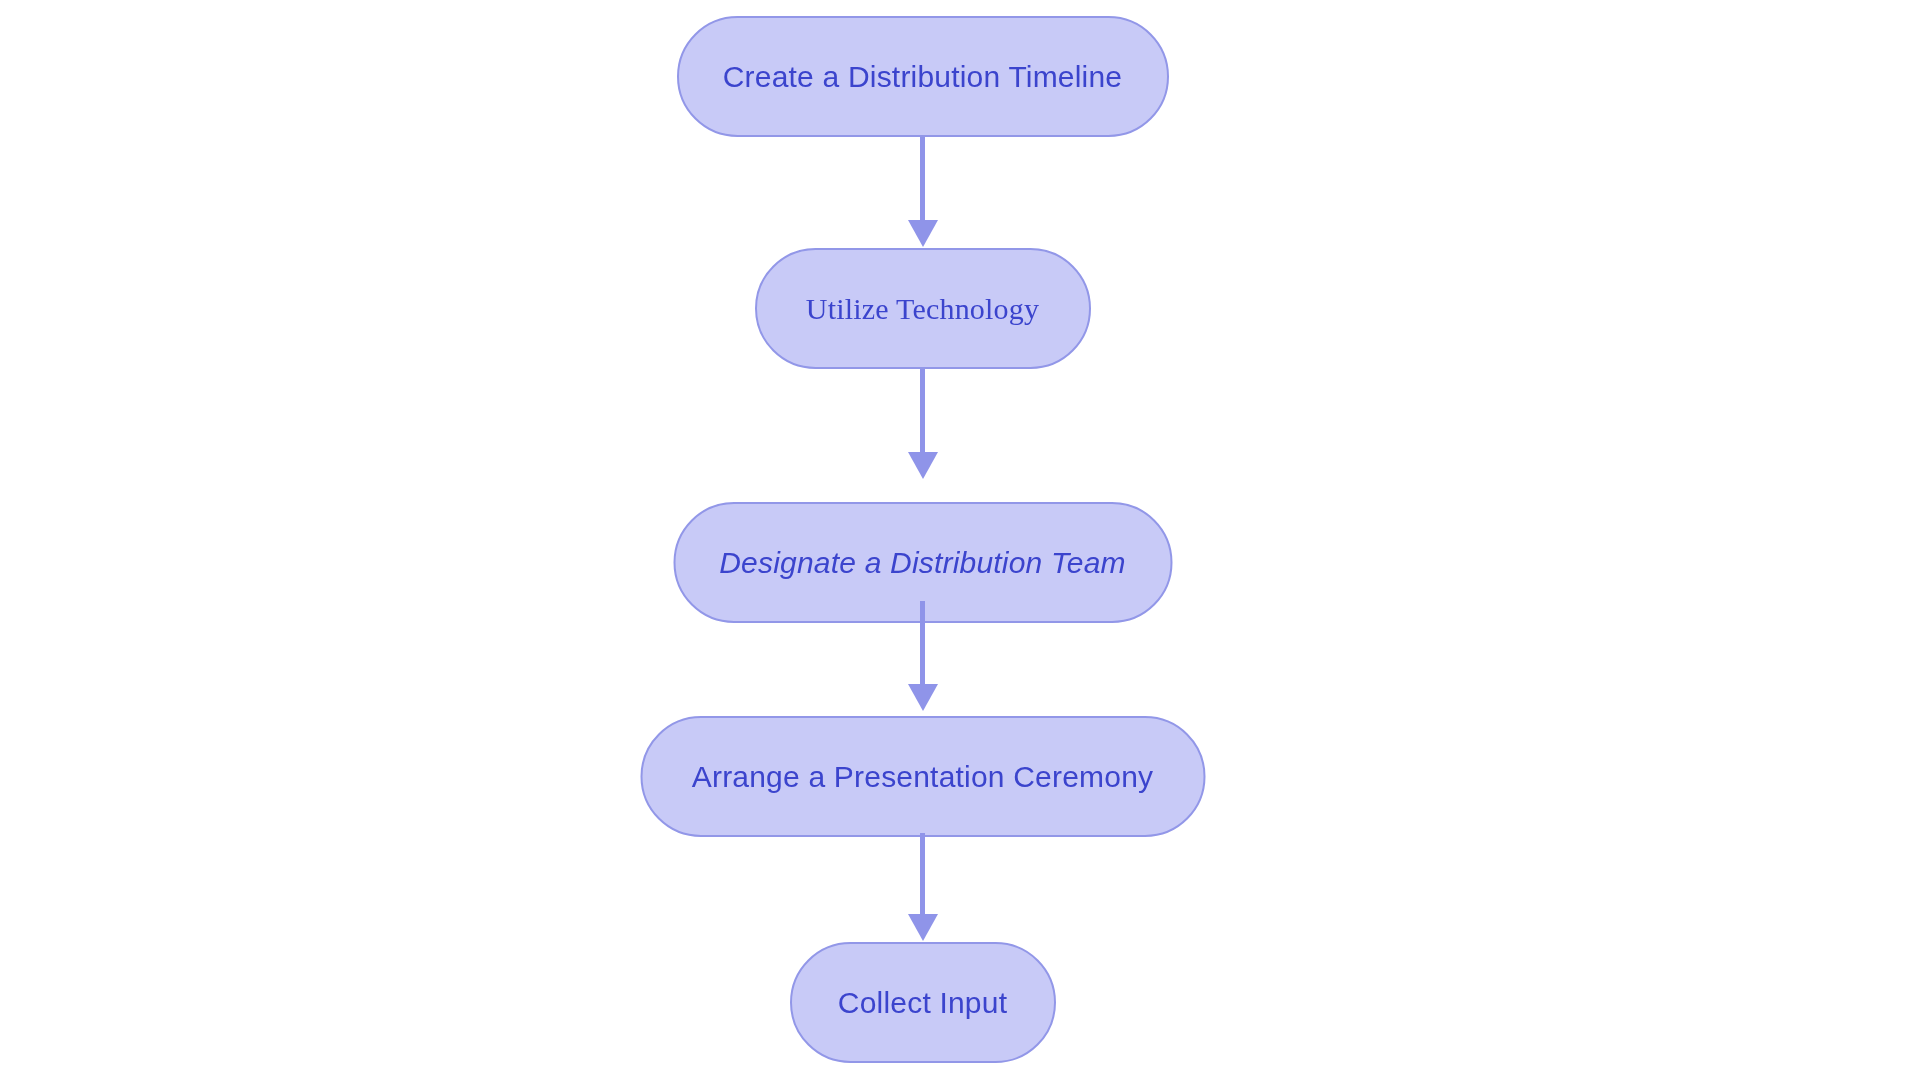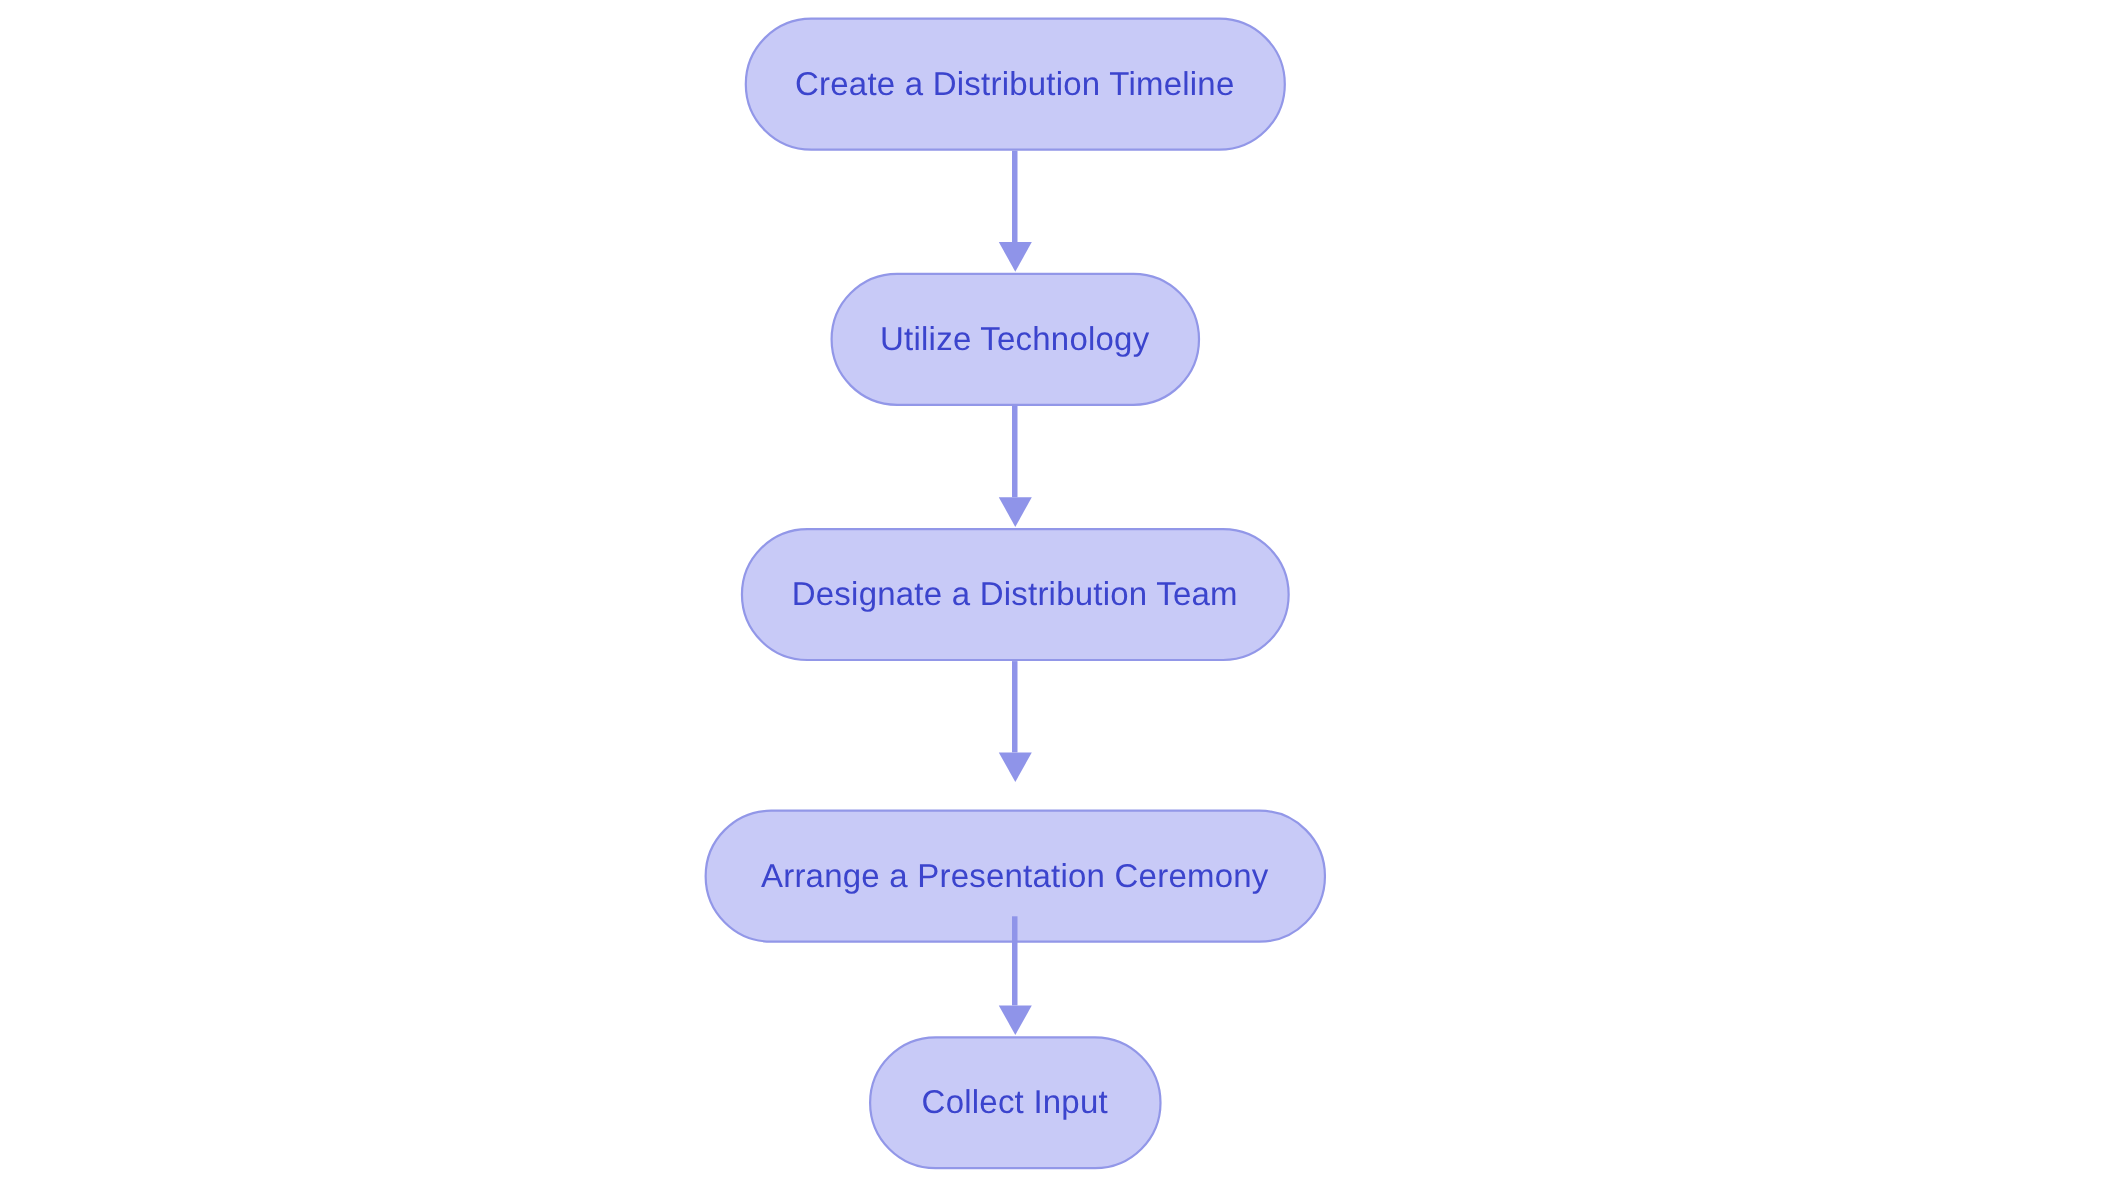--- a/index.html
+++ b/index.html
@@ -61,35 +61,35 @@
 <body>
 
 <div class="canvas">
     <div class="flow-node" style="top: 16px; width: 492px;">
     <span class="label">Create a Distribution Timeline</span>
   </div>
     <div class="arrow" style="top: 137px; height: 110px;">
     <div class="shaft"></div>
     <div class="head"></div>
   </div>
-    <div class="flow-node" style="top: 248px; width: 336px;">
+    <div class="flow-node" style="top: 248px; width: 336px; font-family: Liberation Serif, serif;">
     <span class="label">Utilize Technology</span>
   </div>
     <div class="arrow" style="top: 369px; height: 110px;">
     <div class="shaft"></div>
     <div class="head"></div>
   </div>
-    <div class="flow-node" style="top: 480px; width: 499px;">
+    <div class="flow-node" style="top: 502px; width: 499px; font-style: italic;">
     <span class="label">Designate a Distribution Team</span>
   </div>
     <div class="arrow" style="top: 601px; height: 110px;">
     <div class="shaft"></div>
     <div class="head"></div>
   </div>
-    <div class="flow-node" style="top: 736px; width: 565px;">
+    <div class="flow-node" style="top: 716px; width: 565px;">
     <span class="label">Arrange a Presentation Ceremony</span>
   </div>
     <div class="arrow" style="top: 833px; height: 108px;">
     <div class="shaft"></div>
     <div class="head"></div>
   </div>
     <div class="flow-node" style="top: 942px; width: 266px;">
     <span class="label">Collect Input</span>
   </div>
   </div>

